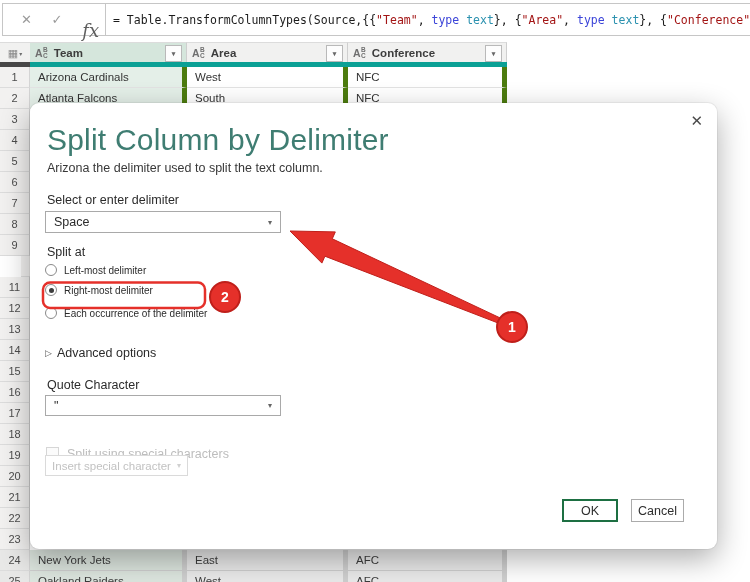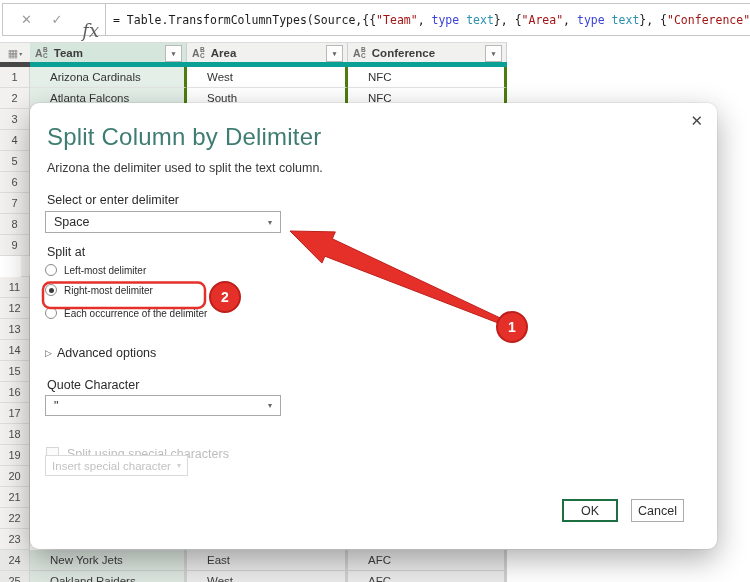--- a/index.html
+++ b/index.html
@@ -27,35 +27,35 @@
        display:flex;align-items:center;padding-left:5px;font-size:11.5px;font-weight:700;color:#3d3d3d;}
   .hdr.sel{background:#d5e6dc;}
   .abc{display:inline-flex;align-items:center;color:#6f6f6f;font-weight:600;}
   .abc .big{font-size:10.5px;}
   .abc .small{display:flex;flex-direction:column;font-size:6.5px;line-height:6px;margin-left:.5px;}
   .hdr .lbl{margin-left:6px;}
   .filter-btn{position:absolute;right:4px;top:2px;width:15px;height:15px;border:1px solid #b9b9b9;background:#fdfdfd;
        display:flex;align-items:center;justify-content:center;font-size:7px;color:#666;}
   .qbar{position:absolute;top:62px;height:5px;}
   .qbar.dark{background:#474747;}
-  .row-cell{height:21px;border-right:3px solid #4d7c0f;border-bottom:1px solid #e3e3e3;background:#fff;
-       font-size:11.5px;color:#333;line-height:20px;padding-left:20px;overflow:hidden;white-space:nowrap;}
+  .row-cell{height:21px;border-right:5px solid #4d7c0f;border-bottom:1px solid #e3e3e3;background:#fff;
+       font-size:11.5px;color:#333;line-height:20px;padding-left:8px;overflow:hidden;white-space:nowrap;}
   .row-cell.teamsel{background:#e4efe8;}
   .gcell{width:30px;height:21px;background:#f2f1f0;border-right:1px solid #d4d4d4;border-bottom:1px solid #dcdcdc;
        font-size:11px;color:#4c4c4c;text-align:center;line-height:21px;}
   .dim .row-cell{background:#eaeaea;border-color:#cfcfcf;color:#3c3c3c;}
   .dim .row-cell.teamsel{background:#dde6df;}
   .dim .gcell{background:#e8e8e7;}
 
   
   .dialog{position:absolute;left:30px;top:103px;width:687px;height:446px;background:#fff;border-radius:9px;
        box-shadow:0 10px 30px rgba(0,0,0,.32),0 0 0 1px rgba(0,0,0,.05);z-index:5;}
   .dialog *{box-sizing:border-box;}
   .dlg-close{position:absolute;right:12px;top:7px;font-size:15px;color:#4a4a4a;cursor:pointer;padding:2px;}
-  .dlg-title{position:absolute;left:17px;top:20px;font-size:24px;font-weight:300;letter-spacing:.2px;}
+  .dlg-title{position:absolute;left:17px;top:20px;font-size:30px;font-weight:300;letter-spacing:.2px;}
   .dlg-sub{position:absolute;left:17px;top:58px;font-size:12.5px;color:#383838;}
   .fld-lbl{position:absolute;font-size:12.5px;color:#2b2b2b;}
   .dd{position:absolute;height:22px;border:1px solid #a9a9a9;background:#fff;display:flex;align-items:center;
        padding:0 8px;font-size:12.5px;color:#2b2b2b;}
   .dd .caret{margin-left:auto;font-size:8px;color:#666;}
   .opts{position:absolute;left:15px;top:157px;display:flex;flex-direction:column;}
   .opt{height:20px;display:flex;align-items:center;}
   .opt:nth-child(3){margin-top:3px;}
   .radio{width:12px;height:12px;border:1px solid #8a8a8a;border-radius:50%;background:#fff;position:relative;flex:none;}
   .radio.sel::after{content:"";position:absolute;inset:2.5px;background:#3d3d3d;border-radius:50%;}

